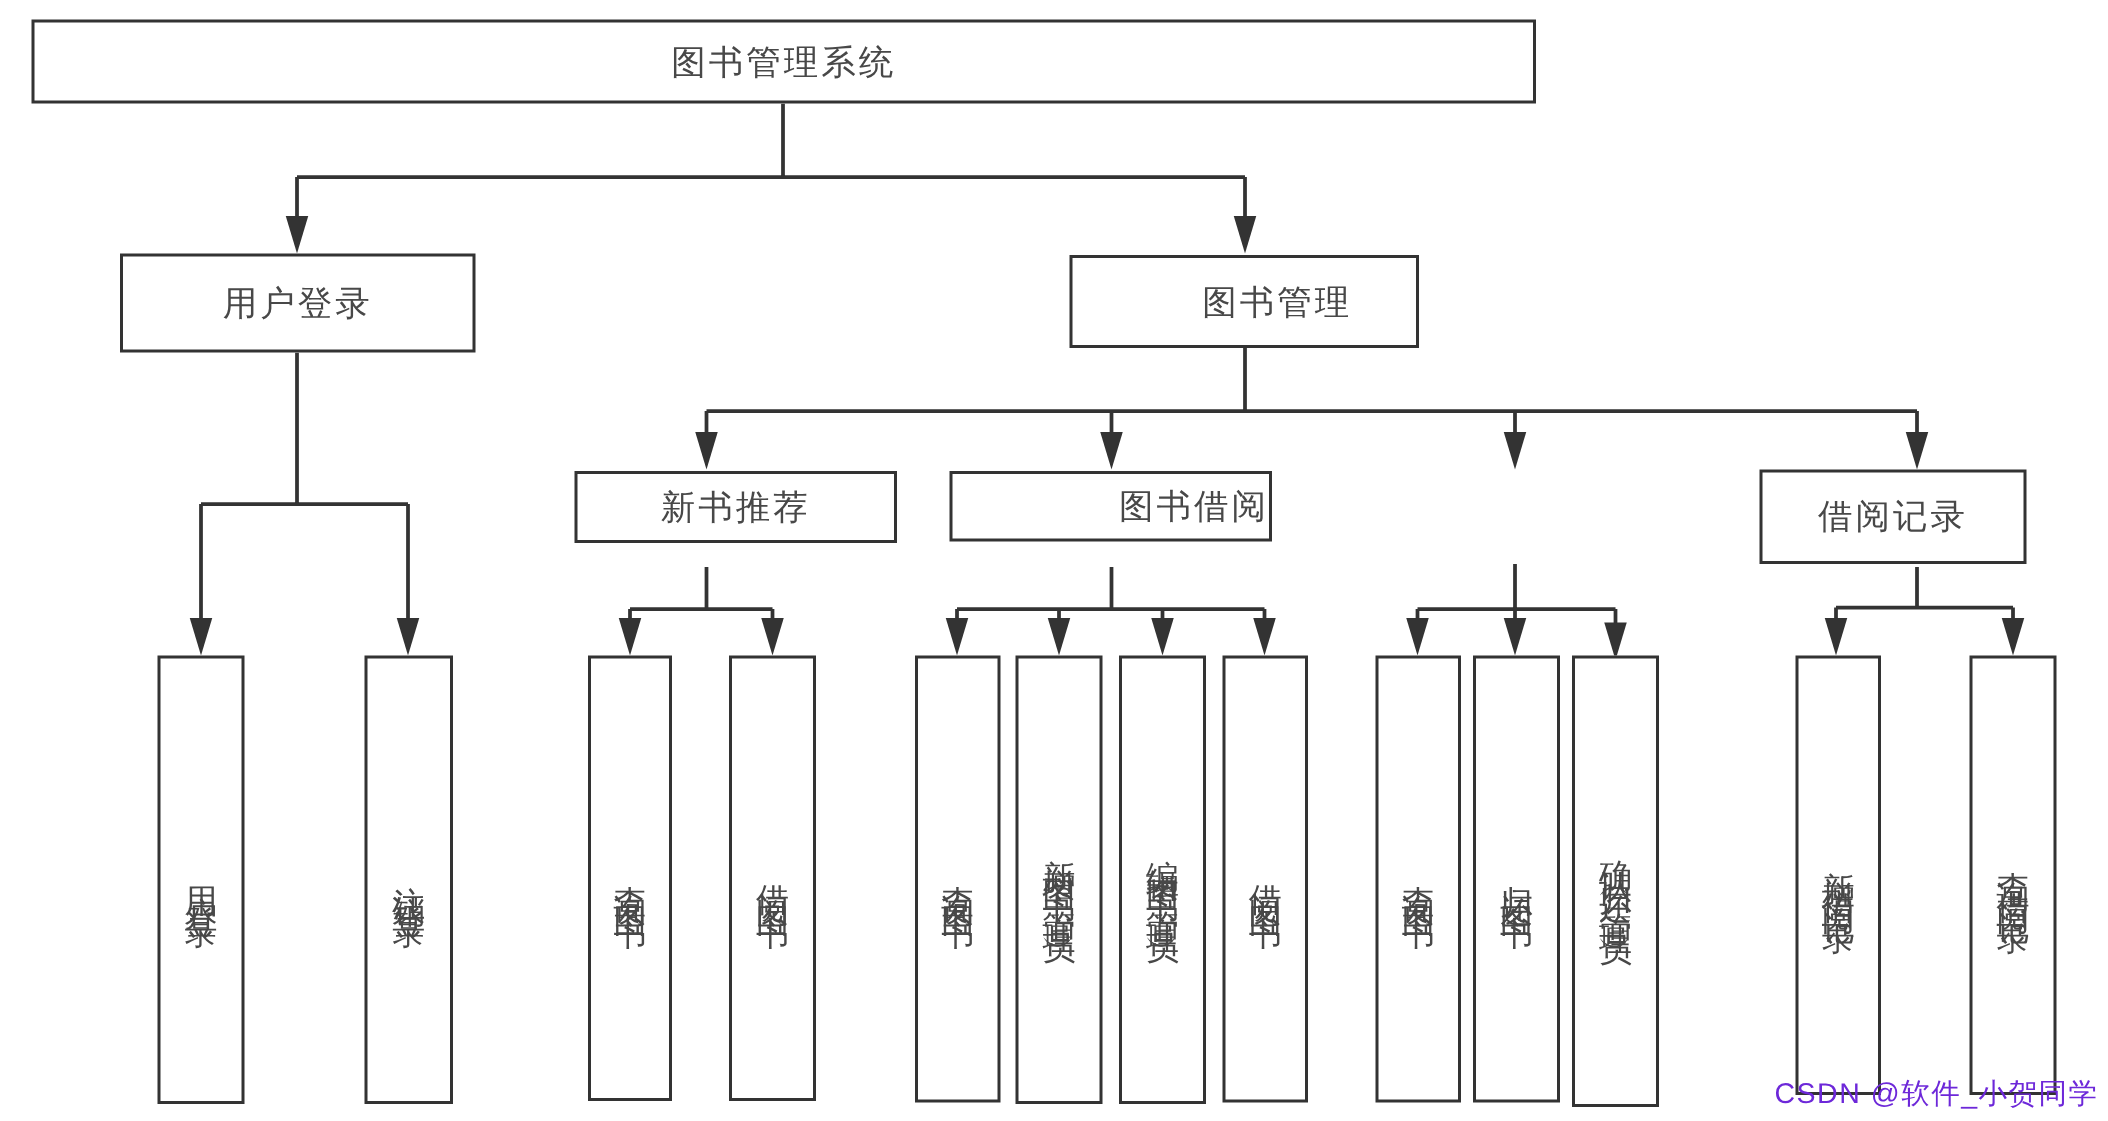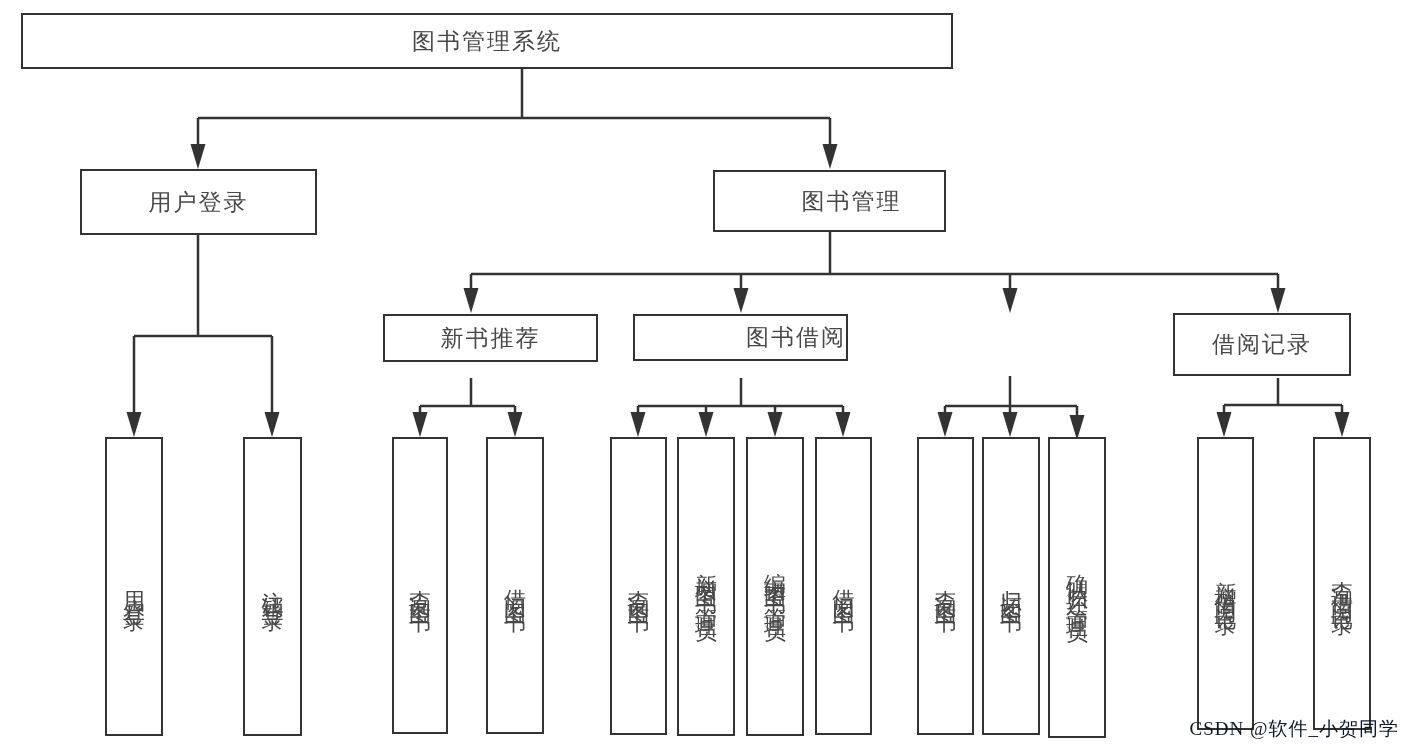--- a/index.html
+++ b/index.html
@@ -35,21 +35,21 @@
     line-height: 1;
   }
   .node.v {
     writing-mode: vertical-rl;
     text-orientation: mixed;
     font-size: 22px;
     letter-spacing: 7px;
     line-height: 1;
   }
   
-  #n-root           { left: 21px;   top: 13px;  width: 932px; height: 56px; }
+  #n-root           { left: 21px;   top: 13px;  width: 1003px; height: 56px; }
   #n-user-login     { left: 80px;   top: 169px; width: 237px;  height: 66px; }
   #n-book-mgmt      { left: 713px;  top: 170px; width: 233px;  height: 62px; padding-left: 44px; }
   #n-new-book       { left: 383px;  top: 314px; width: 215px;  height: 48px; }
   #n-book-borrow    { left: 633px;  top: 314px; width: 215px;  height: 47px; justify-content: flex-end; }
   #n-current-borrow { left: 903px;  top: 313px; width: 214px;  height: 63px; }
   #n-borrow-record  { left: 1173px; top: 313px; width: 178px;  height: 63px; }
   #n-v1  { left: 105px;  top: 437px; width: 58px; height: 299px; }
   #n-v2  { left: 243px;  top: 437px; width: 59px; height: 299px; }
   #n-v3  { left: 392px;  top: 437px; width: 56px; height: 297px; }
   #n-v4  { left: 486px;  top: 437px; width: 58px; height: 297px; }
@@ -60,25 +60,24 @@
   #n-v9  { left: 917px;  top: 437px; width: 57px; height: 298px; }
   #n-v10 { left: 982px;  top: 437px; width: 58px; height: 298px; }
   #n-v11 { left: 1048px; top: 437px; width: 58px; height: 301px; }
   #n-v12 { left: 1197px; top: 437px; width: 57px; height: 293px; }
   #n-v13 { left: 1313px; top: 437px; width: 58px; height: 293px; }
   .watermark {
     position: absolute;
     right: 6px;
     top: 716px;
     font-size: 19px;
-    color: #0f172a;
+    color: #6d28d9;
     letter-spacing: 1px;
     z-index: 2;
     white-space: nowrap;
-    font-family: Liberation Serif, serif;
   }
 </style>
 </head>
 <body>
 
 <div class="canvas">
 
   <svg class="connectors" viewBox="0 0 1405 747" xmlns="http://www.w3.org/2000/svg">
     <g stroke="#333333" stroke-width="2.5" fill="none">
       <path d="M522,69 V118 M198,118 H830 M198,118 V146 M830,118 V146"></path>

